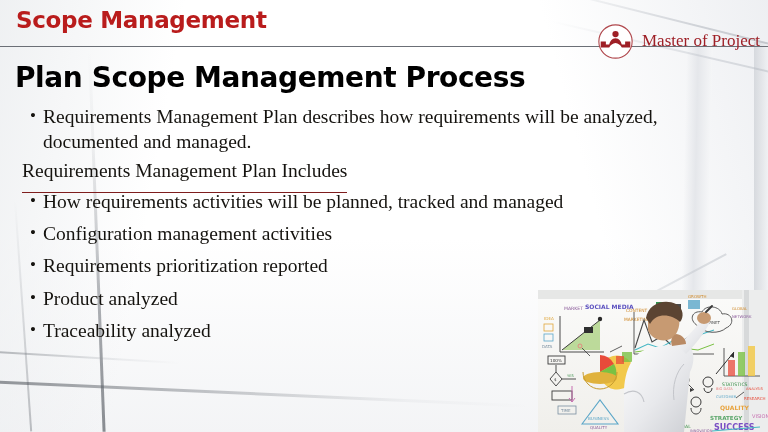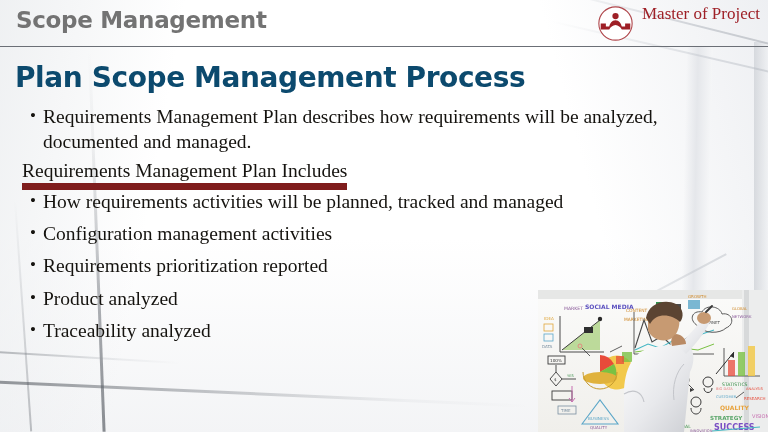--- a/index.html
+++ b/index.html
@@ -110,35 +110,36 @@
     width: 768px; height: 48px;
     z-index: 5;
   }
   .header-title {
     position: absolute;
     left: 16px; top: 7px;
     font-family: "DejaVu Sans", "Liberation Sans", sans-serif;
     font-weight: bold;
     font-size: 23px;
     letter-spacing: -0.3px;
-    color: #737373;
+    color: #b91c1c;
     white-space: nowrap;
   }
   .header-rule {
     position: absolute;
     left: 0; top: 46px;
     width: 768px; height: 1px;
     background: #6b6f76;
   }
 
   
   .logo {
     position: absolute;
-    right: 8px; top: 5px;
+    right: 8px; top: 23px;
     display: flex;
+    align-items: center;
     gap: 8px;
     z-index: 6;
   }
   .logo-mark {
     width: 37px; height: 37px;
     flex: 0 0 37px;
   }
   .logo-text {
     font-family: "Liberation Serif", "DejaVu Serif", serif;
     color: #9e1f26;
@@ -155,21 +156,21 @@
     width: 768px;
     z-index: 4;
   }
   .main-title {
     position: absolute;
     left: 15px; top: 13px;
     font-family: "DejaVu Sans", "Liberation Sans", sans-serif;
     font-weight: bold;
     font-size: 28px;
     letter-spacing: -0.4px;
-    color: #0c4a6e;
+    color: #000000;
     white-space: nowrap;
   }
   .body-list {
     position: absolute;
     left: 0; top: 56px;
     width: 740px;
   }
   .bullet-row {
     display: flex;
     align-items: flex-start;
@@ -190,22 +191,22 @@
   }
   .b-first { margin-bottom: 3px; }
   .b-gap { margin-top: 7px; }
   .subhead {
     padding-left: 22px;
     margin-top: 5px;
     font-size: 19.5px;
     color: #15130f;
   }
   .subhead span {
-    border-bottom: 7px solid #7f1d1d;
-    padding-bottom: 2px;
+    border-bottom: 1px solid #7f1d1d;
+    padding-bottom: 11px;
   }
 
   
   .photo {
     position: absolute;
     left: 538px; top: 290px;
     width: 230px; height: 142px;
     overflow: hidden;
     z-index: 7;
     background: #f3f2ee;

